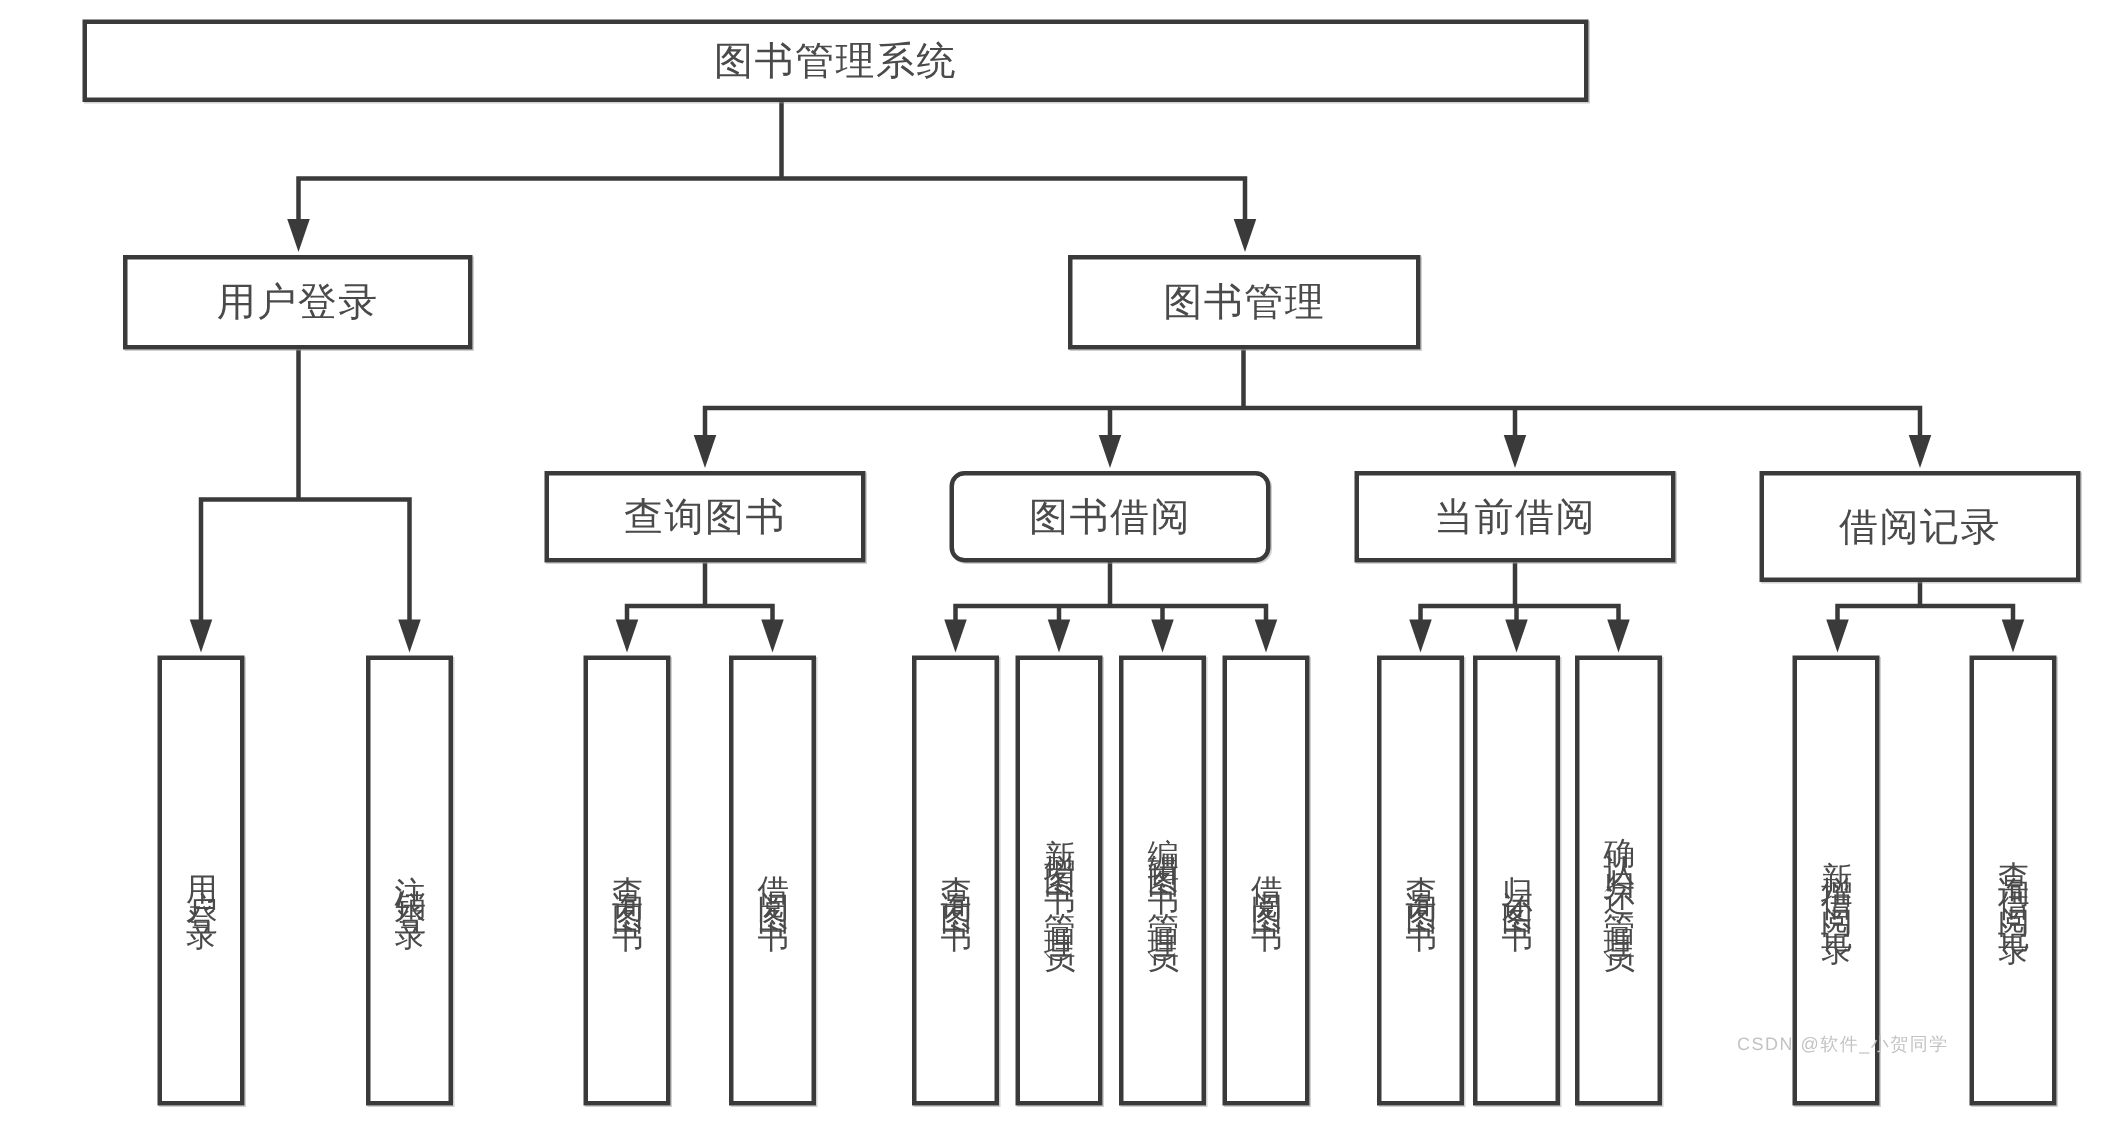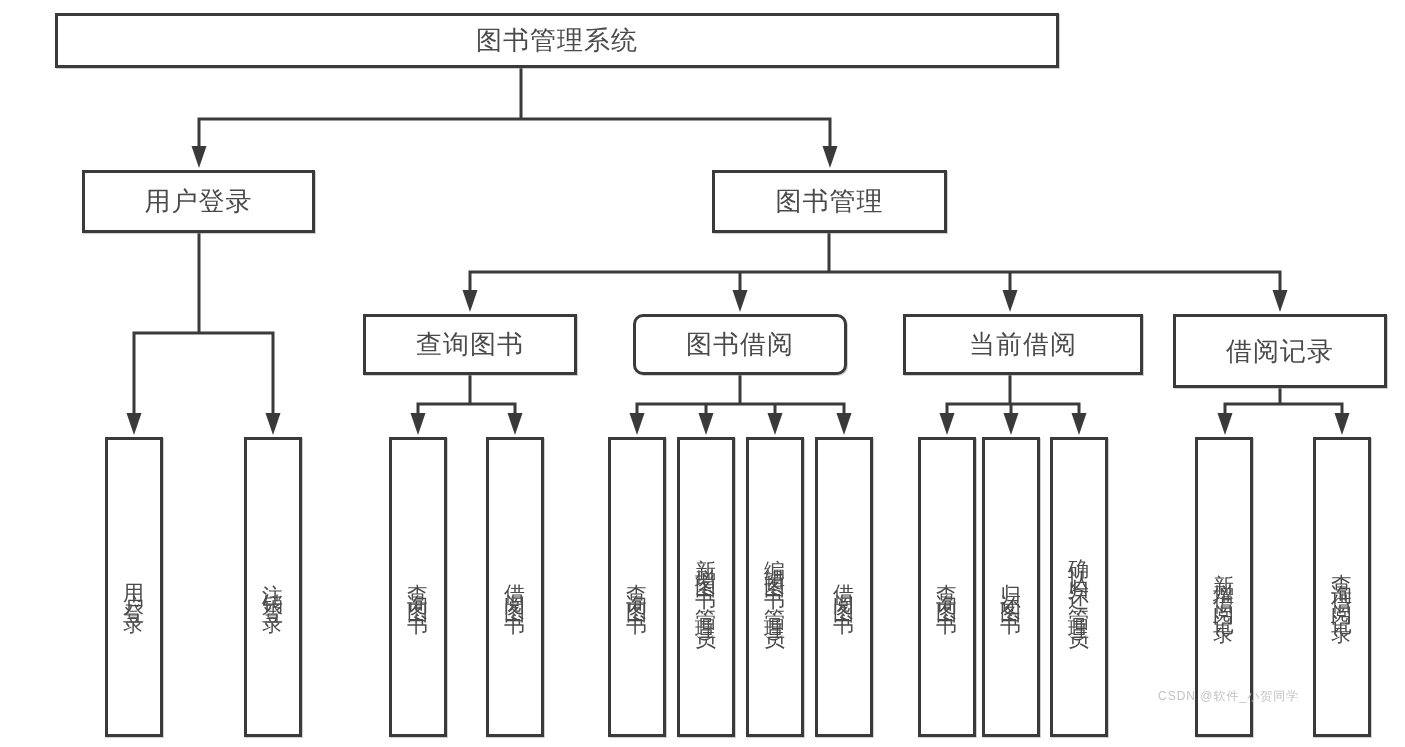--- a/index.html
+++ b/index.html
@@ -91,21 +91,21 @@
   <div class="hbox" style="left:712px; top:170px; width:235px; height:63px;font-family:Liberation Mono, monospace;">
     <span>图书管理</span>
   </div>
 
   <div class="hbox" style="left:363px; top:314px; width:214px; height:61px;">
     <span>查询图书</span>
   </div>
   <div class="hbox" style="left:633px; top:314px; width:214px; height:61px;border-radius:10px;">
     <span>图书借阅</span>
   </div>
-  <div class="hbox" style="left:903px; top:314px; width:240px; height:61px;">
+  <div class="hbox" style="left:903px; top:314px; width:214px; height:61px;">
     <span>当前借阅</span>
   </div>
   <div class="hbox" style="left:1173px; top:314px; width:214px; height:74px;">
     <span>借阅记录</span>
   </div>
 
   <div class="vbox" style="left:105px;">
     <span class="vtext">用户登录</span>
   </div>
   <div class="vbox" style="left:244px;">

